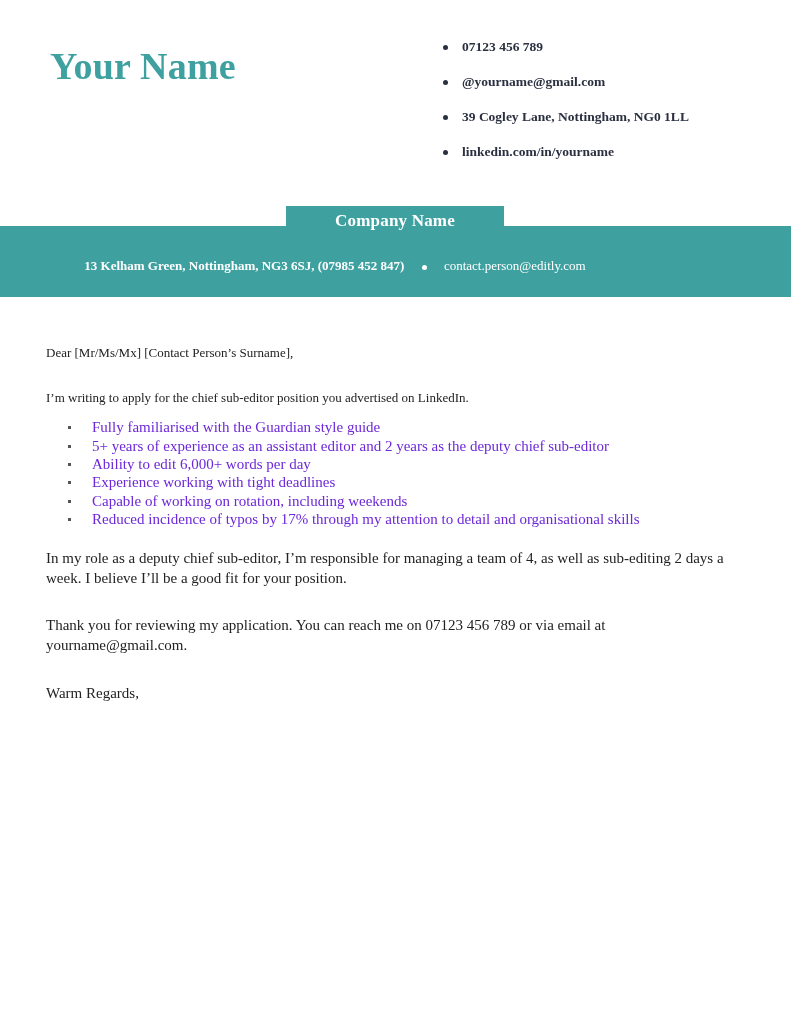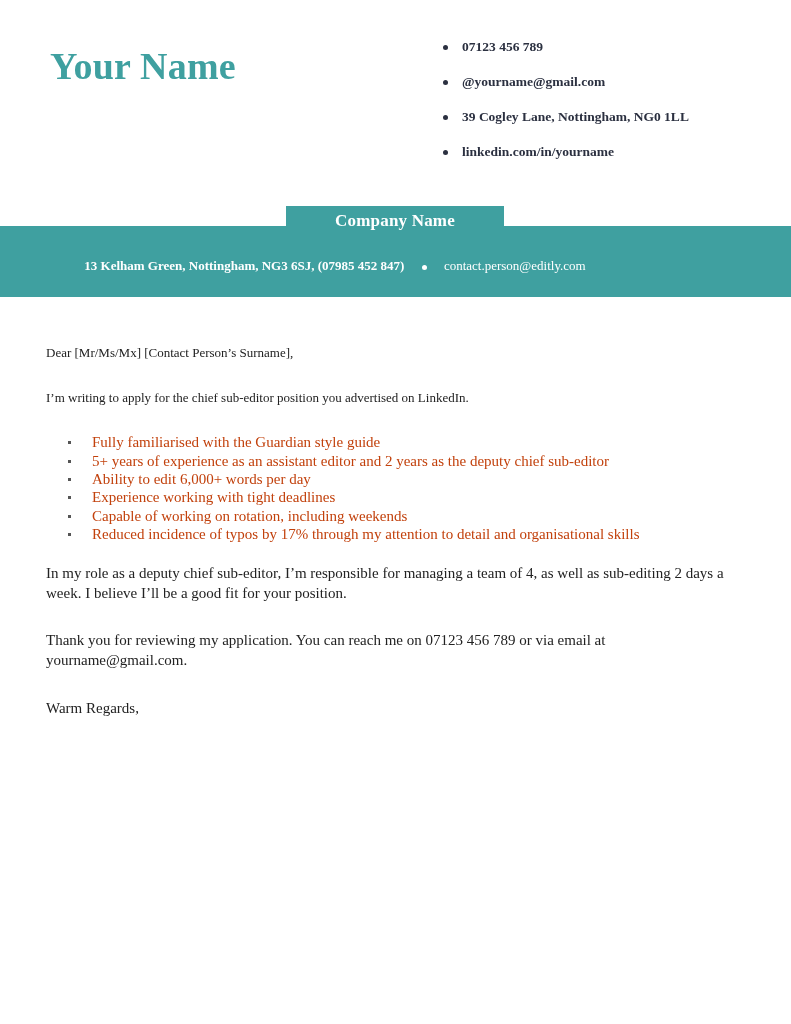--- a/index.html
+++ b/index.html
@@ -127,34 +127,34 @@
     top: 344px;
     width: 700px;
   }
   .letter-line {
     font-size: 13px;
     line-height: 1.35;
     color: #222222;
     margin: 0 0 26px 0;
   }
   .letter-line.salutation { margin-bottom: 27px; }
-  .letter-line.intro { margin-bottom: 27px; }
+  .letter-line.intro { margin-bottom: 12px; }
   .letter-line.lead-in { margin-bottom: 17px; }
 
   .qualification-list {
     list-style: none;
     margin: 0 0 20px 0;
     padding: 0;
   }
   .qualification-item {
     position: relative;
     padding-left: 46px;
     font-size: 15px;
     line-height: 1.23;
-    color: #c2410c;
+    color: #6d28d9;
     white-space: nowrap;
   }
   .qualification-item .square-bullet-icon {
     position: absolute;
     left: 22px;
     top: 8px;
     width: 3px;
     height: 3px;
     background: #555555;
     display: block;

